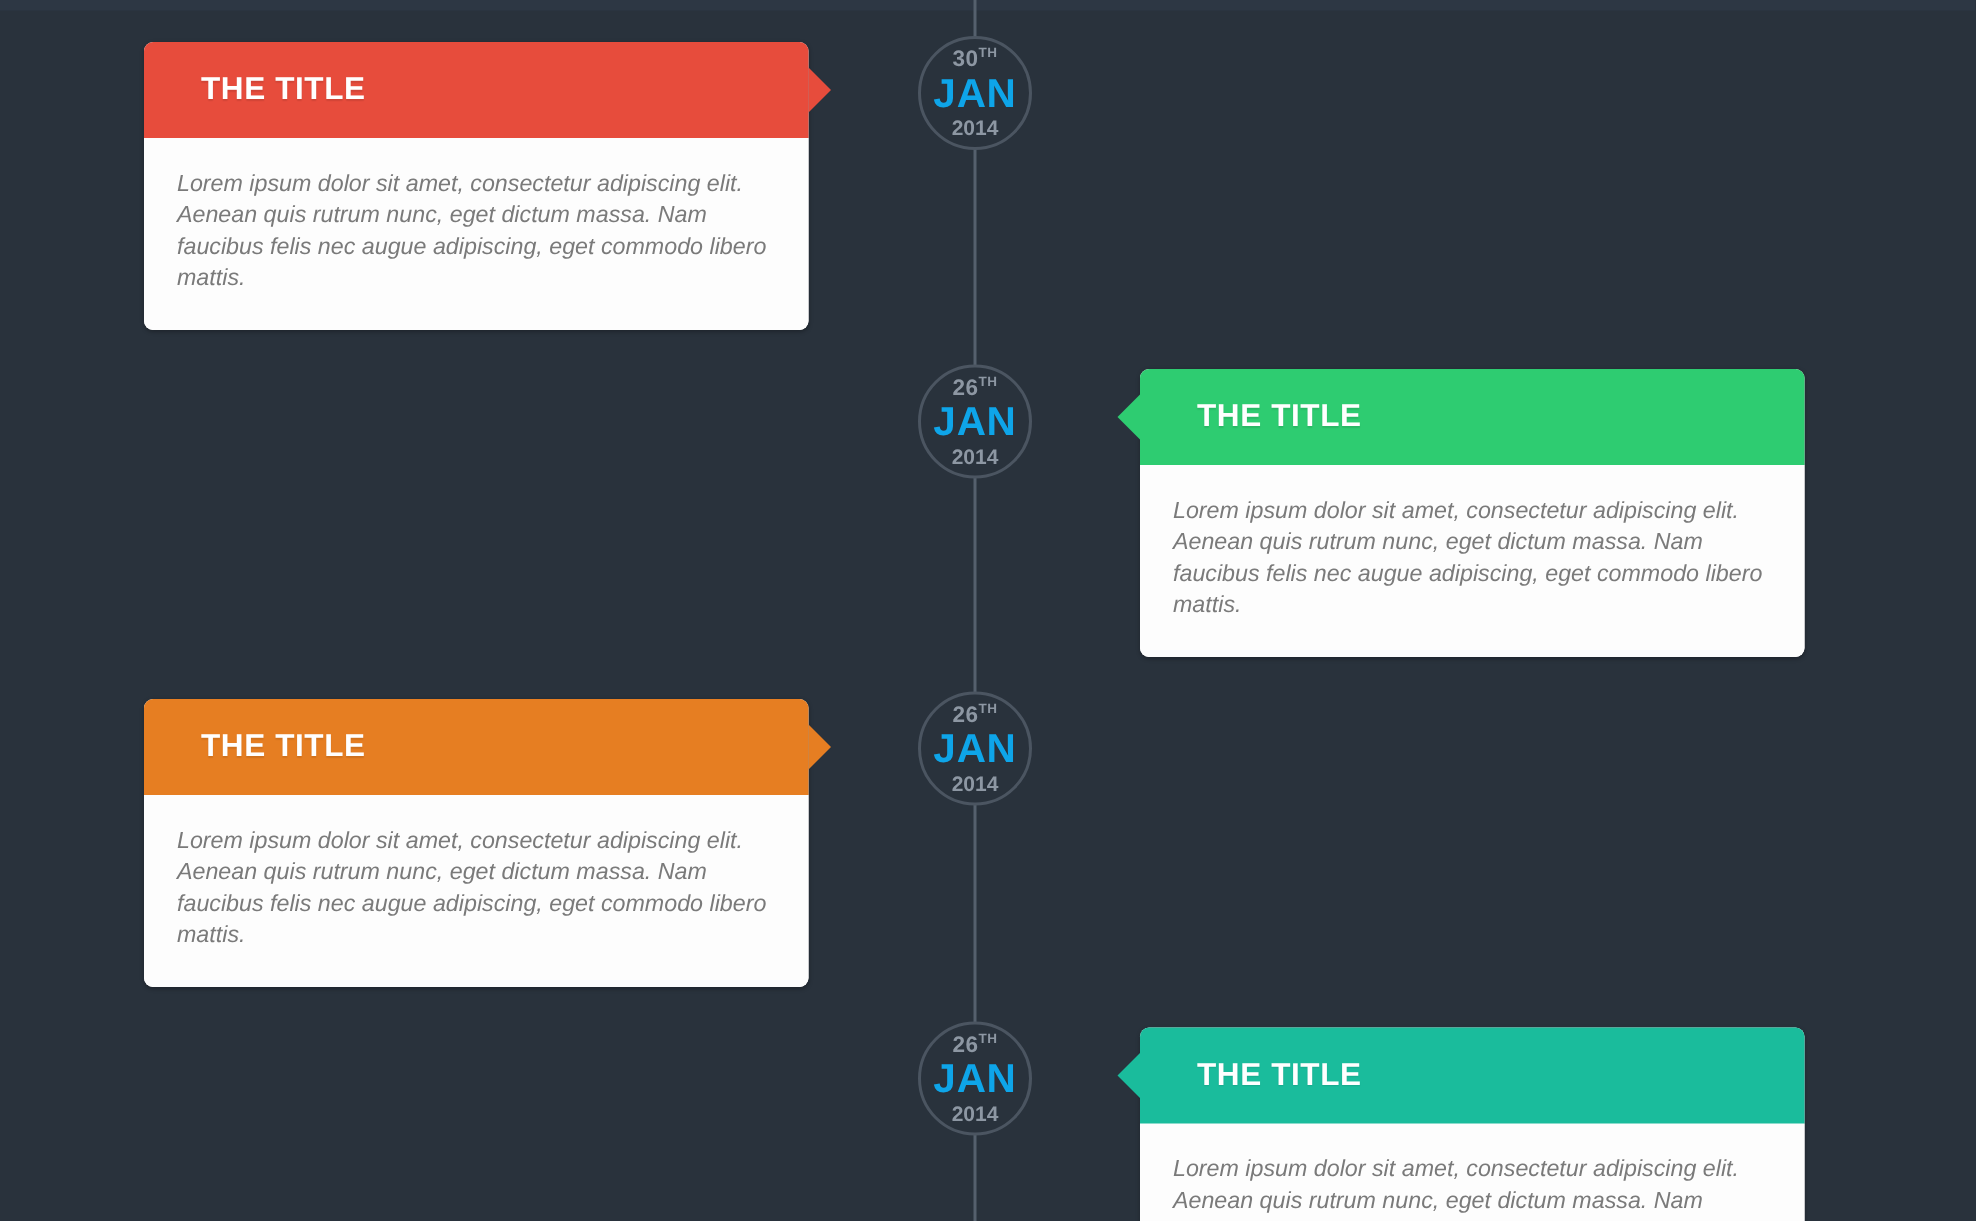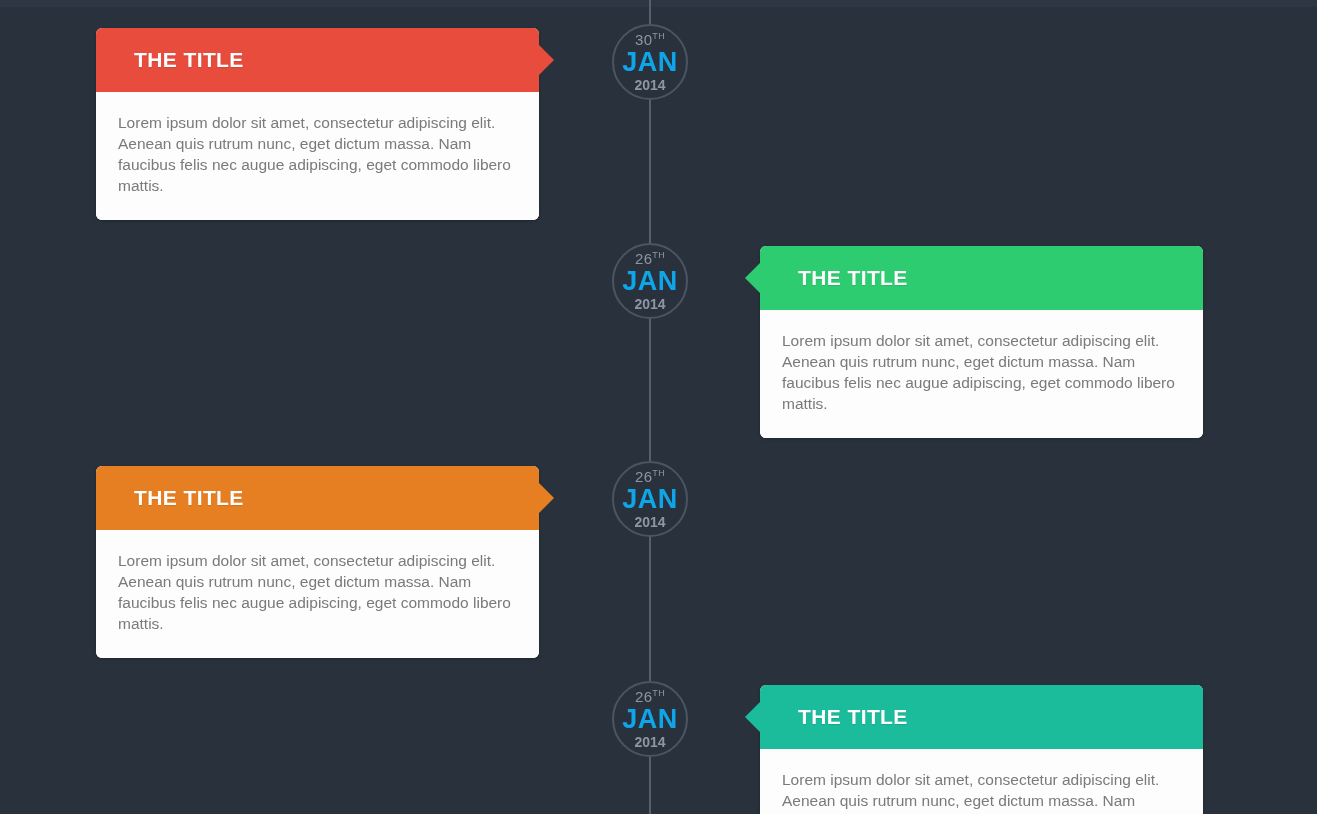--- a/index.html
+++ b/index.html
@@ -53,21 +53,21 @@
     z-index: 4;
     display: flex;
     flex-direction: column;
     align-items: center;
     justify-content: center;
     text-align: center;
     line-height: 1;
   }
   .date-day {
     font-size: 15px;
-    font-weight: normal;
+    font-weight: bold;
     color: #8d97a3;
     letter-spacing: .3px;
     display: block;
     margin-bottom: 1px;
   }
   .date-day sup {
     font-size: 9px;
     vertical-align: super;
     line-height: 0;
   }
@@ -135,20 +135,21 @@
     width: 0; height: 0;
     border-top: 15px solid transparent;
     border-bottom: 15px solid transparent;
     border-right: 15px solid currentColor;
   }
 
   .card-body {
     padding: 20px 20px 24px 22px;
     border-radius: 0 0 6px 6px;
     background: #fdfdfd;
+    font-style: italic;
   }
   .card-text {
     font-size: 15.5px;
     line-height: 21px;
     color: #7a7a7a;
   }
 </style>
 </head>
 <body style="background: rgb(41, 50, 60);">
 

